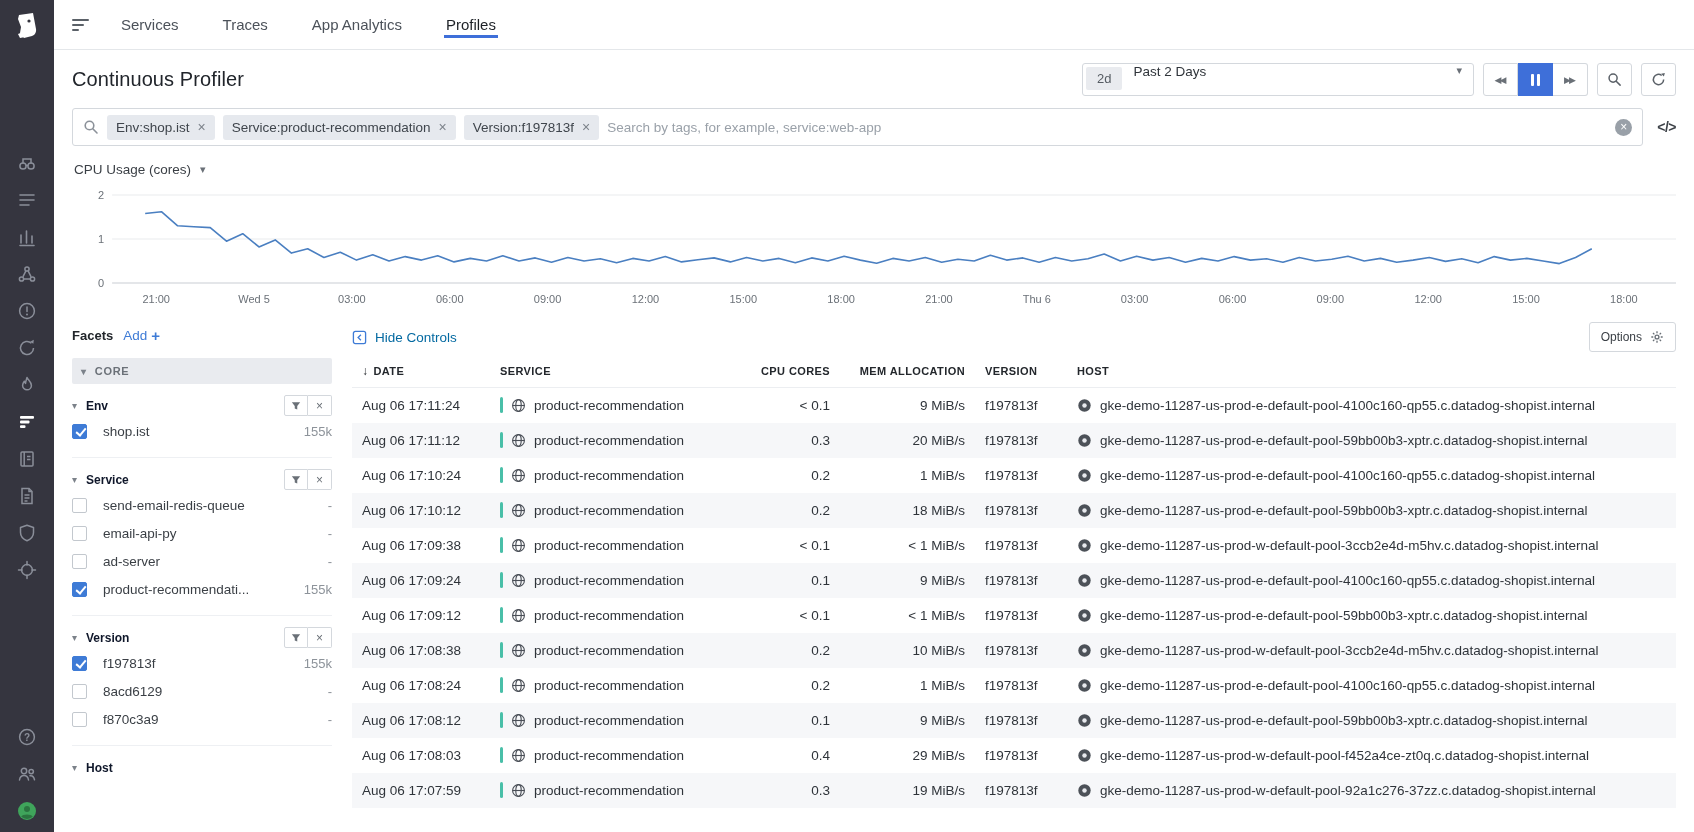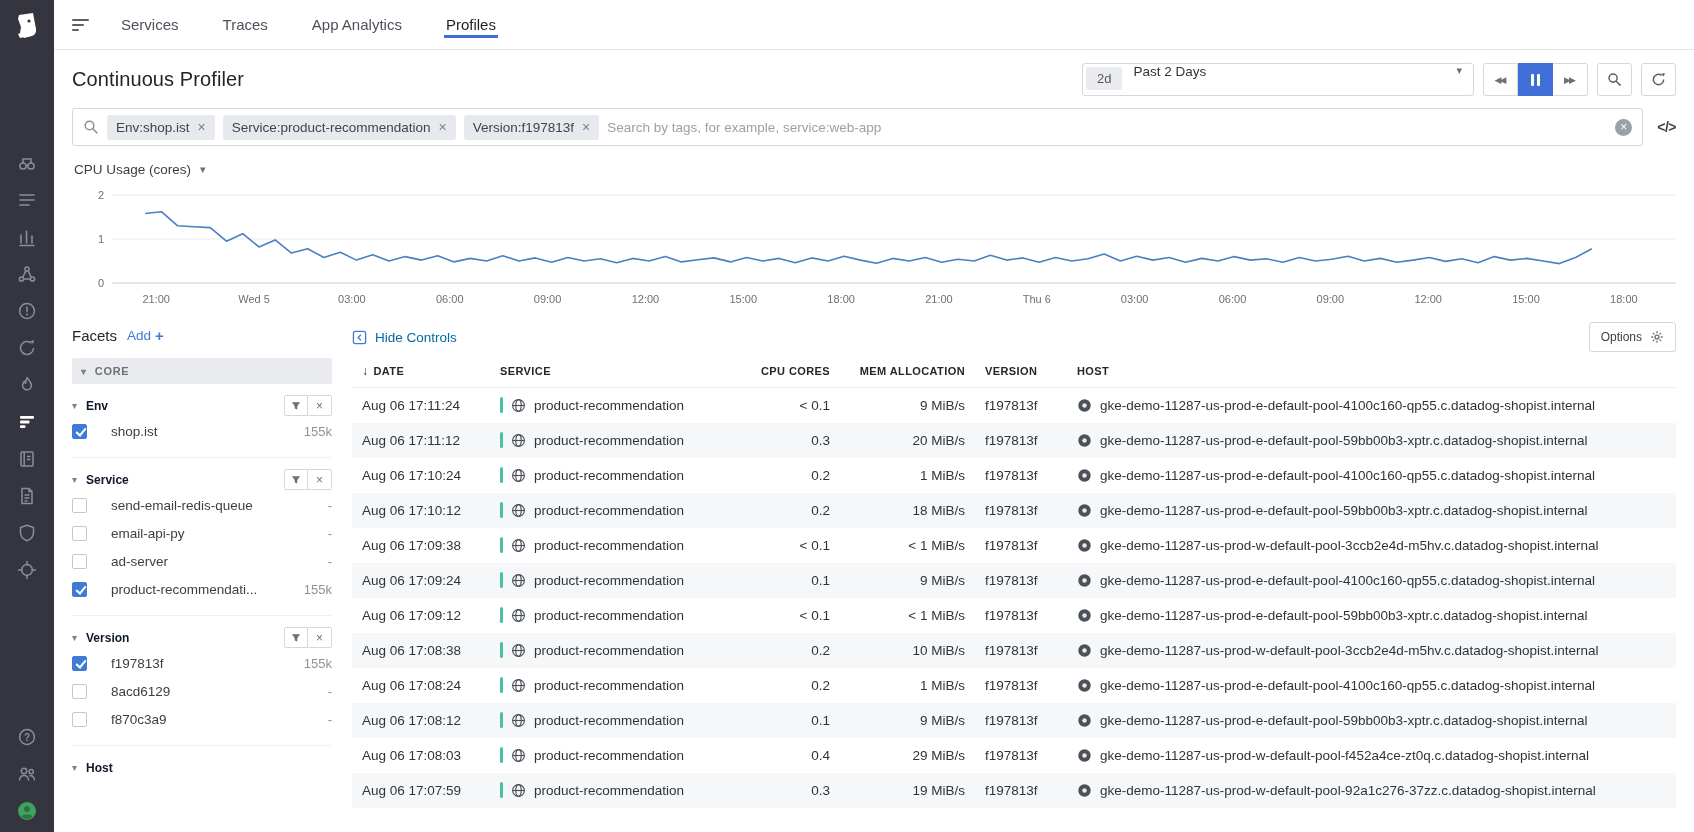--- a/index.html
+++ b/index.html
@@ -71,37 +71,37 @@
   .chart-section{padding:14px 18px 0;flex:none}
   .metric-select{display:inline-flex;align-items:center;gap:9px;font-size:13.5px;color:#3a3f45;
     cursor:pointer;margin-bottom:8px;margin-left:2px}
   .metric-caret{color:#6a7077;font-size:11px}
   .chart-svg{width:100%;height:125px;display:block}
 
   
   .content{display:flex;gap:20px;padding:12px 18px 0;flex:1;min-height:0}
   .facets{width:260px;flex:none}
   .facets-head{display:flex;align-items:center;gap:10px;margin-bottom:10px;height:26px}
-  .facets-title{font-weight:400;font-size:15px;color:#22262b}
+  .facets-title{font-weight:700;font-size:13px;color:#22262b}
   .add-link{color:#3e7bd6;font-size:13.5px;cursor:pointer;display:flex;gap:4px;align-items:center}
   .add-link .plus{font-weight:700;font-size:15px}
   .core-bar{background:#e9ebef;border-radius:2px;height:26px;display:flex;align-items:center;gap:8px;
     padding:0 9px;color:#6b7178;font-size:11px;font-weight:700;letter-spacing:.7px;cursor:pointer}
   .chev{color:#7c828a;font-size:10px}
   .facet-group{margin-top:12px;padding-top:10px;border-top:1px solid #eef0f3}
   .facet-group:first-child{border-top:none;margin-top:10px;padding-top:0}
   .facet-ghead{display:flex;align-items:center;height:23px}
   .ghead-left{display:flex;align-items:center;gap:9px;cursor:pointer}
   .gname{font-weight:700;font-size:12px;color:#0f172a}
   .gbtns{margin-left:auto;display:flex}
   .gbtn{width:24px;height:21px;border:1px solid #d4d8dd;background:#fff;color:#6a7077;font-size:12px;
     display:flex;align-items:center;justify-content:center;line-height:1}
   .gbtn:first-child{border-radius:2px 0 0 2px}
   .gbtn:last-child{border-left:none;border-radius:0 2px 2px 0}
-  .facet-item{display:flex;align-items:center;gap:24px;height:28px;cursor:pointer}
+  .facet-item{display:flex;align-items:center;gap:16px;height:28px;cursor:pointer}
   .cb{width:15px;height:15px;border:1px solid #c3c8ce;border-radius:2px;background:#fff;position:relative;flex:none}
   .cb.checked{background:#3e7bd6;border-color:#3e7bd6}
   .cb.checked::after{content:"";position:absolute;left:4.5px;top:1.5px;width:4px;height:8px;
     border:solid #fff;border-width:0 2px 2px 0;transform:rotate(40deg)}
   .flabel{font-size:13.5px;color:#3a3f45;white-space:nowrap;overflow:hidden;text-overflow:ellipsis}
   .fcount{margin-left:auto;color:#8d939a;font-size:13px;flex:none}
 
   .table-area{flex:1;min-width:0;display:flex;flex-direction:column}
   .table-toolbar{display:flex;align-items:center;margin-bottom:10px;height:30px;flex:none}
   .hide-controls{display:flex;align-items:center;gap:8px;color:#0369a1;font-size:13.5px;cursor:pointer}

